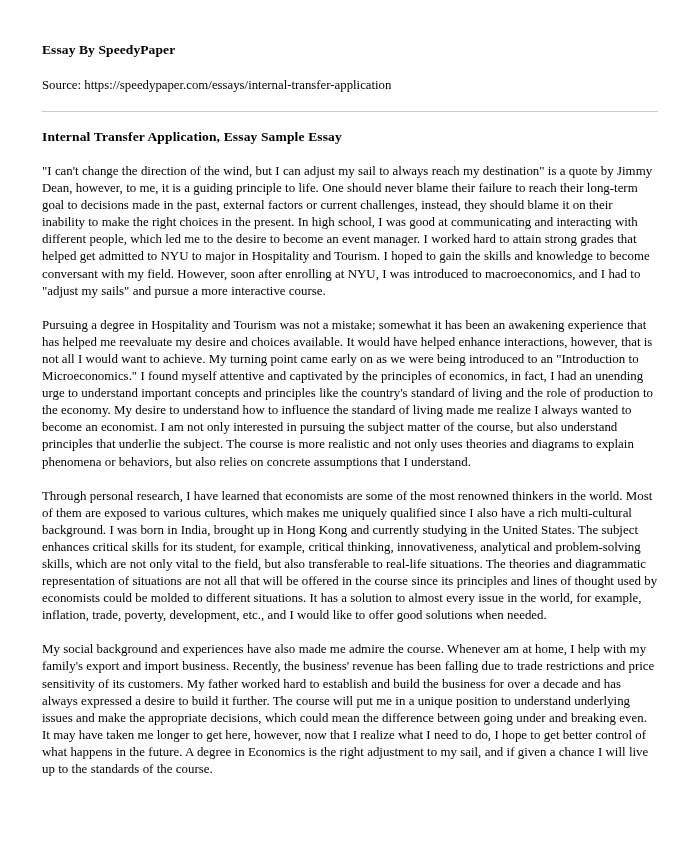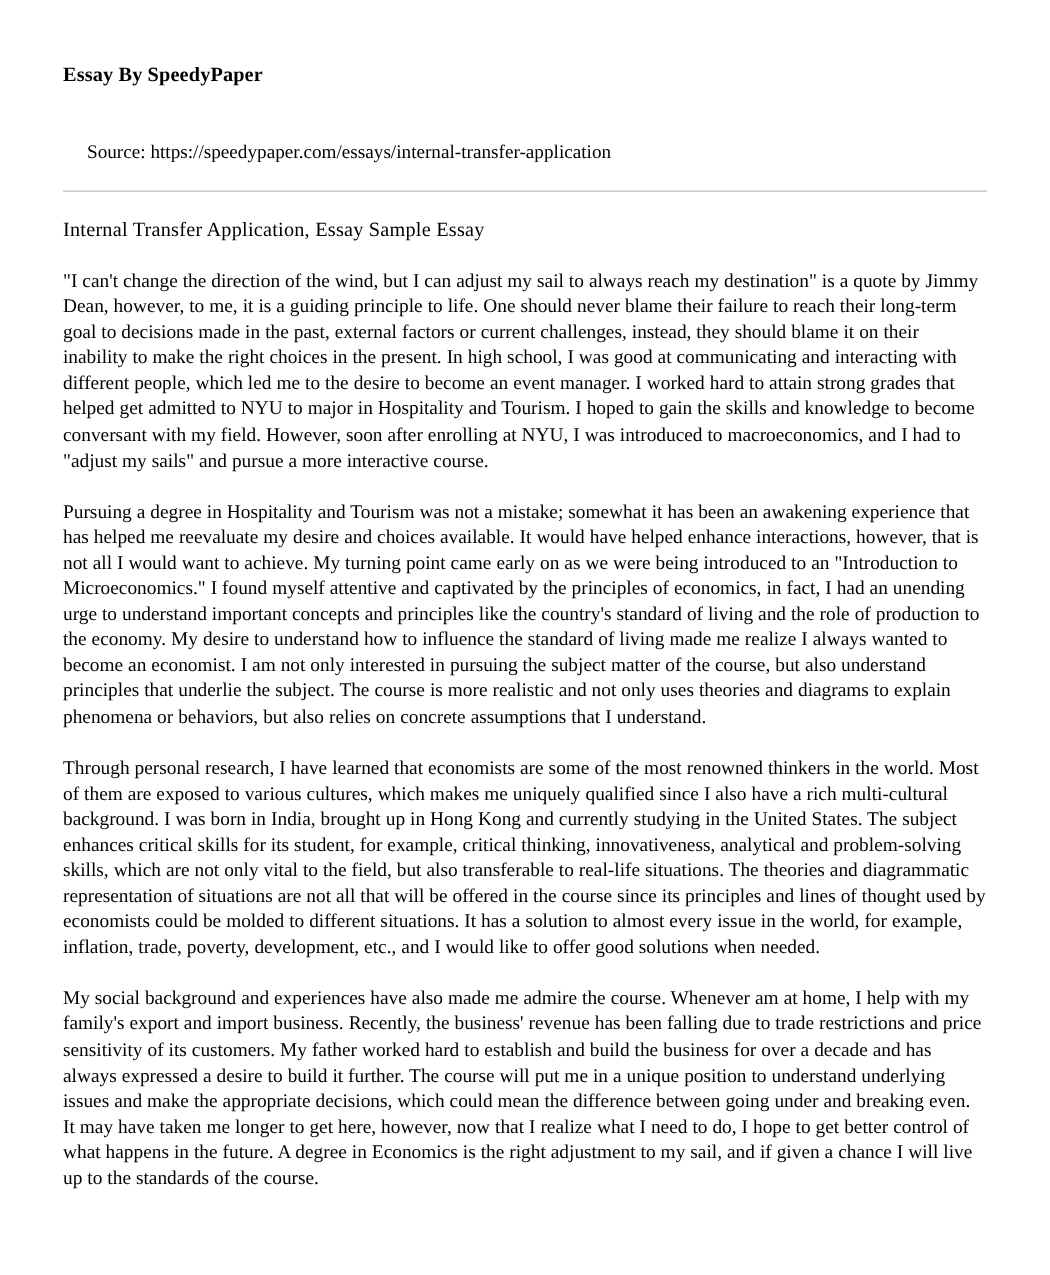--- a/index.html
+++ b/index.html
@@ -28,35 +28,35 @@
     font-weight: bold;
     line-height: 16px;
     letter-spacing: 0.1px;
     margin: 0;
     padding-top: 2px;
   }
   .source-line {
     font-size: 12.8px;
     font-weight: normal;
     line-height: 16px;
-    margin: 16px;
+    margin: 0;
     padding-top: 19px;
     white-space: nowrap;
   }
   .divider {
     height: 1px;
     background: #c9c9c9;
     border: 0;
     margin: 0;
     width: 616px;
     margin-top: 18px;
   }
   .doc-title {
     font-size: 13.5px;
-    font-weight: normal;
+    font-weight: bold;
     line-height: 17px;
     letter-spacing: 0.15px;
     margin: 0;
     padding-top: 16px;
   }
   .body-copy {
     padding-top: 18px;
   }
   .body-copy p {
     font-size: 12.9px;

